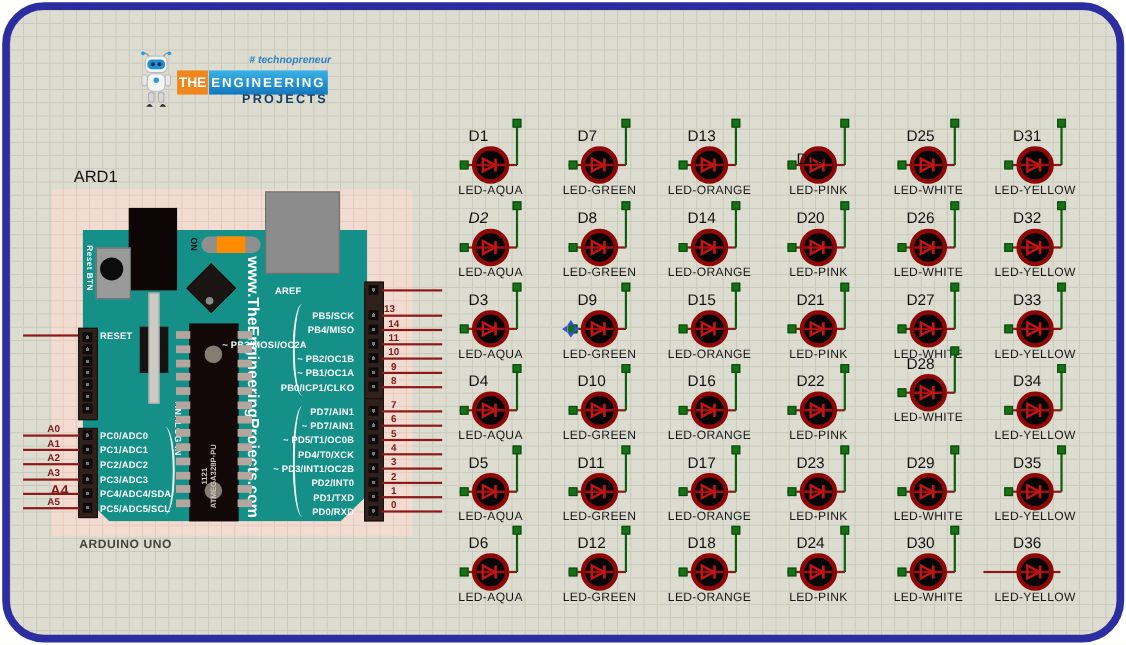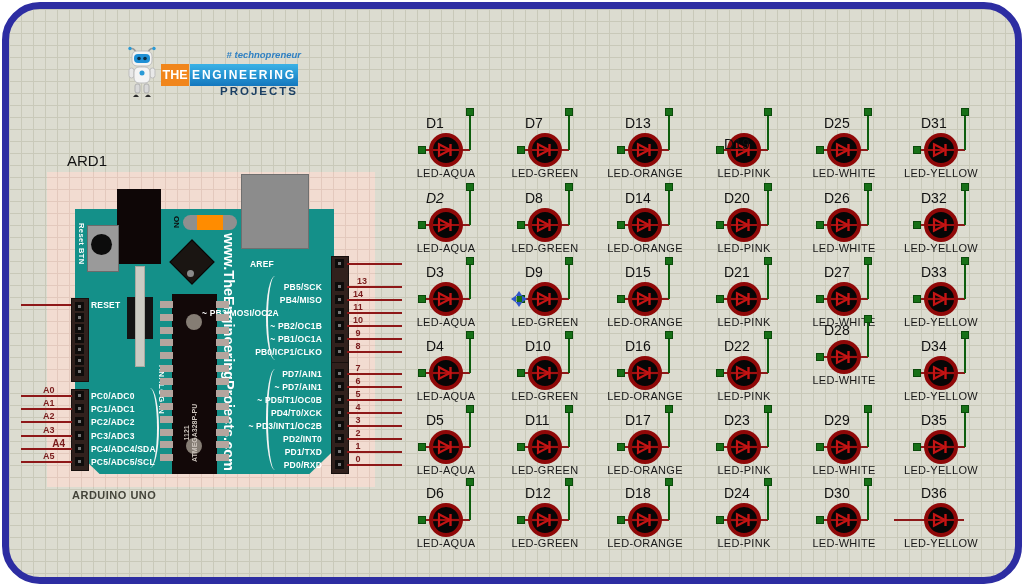--- a/index.html
+++ b/index.html
@@ -116,21 +116,21 @@
         <div style="position: absolute; left: 65.5px; top: 303.8px; width: 9px; height: 9px; background: radial-gradient(circle, rgb(119, 119, 119) 0px, rgb(119, 119, 119) 1.6px, rgb(14, 12, 11) 1.7px);"></div>
         <div style="position: absolute; left: 65.5px; top: 314.6px; width: 9px; height: 9px; background: radial-gradient(circle, rgb(119, 119, 119) 0px, rgb(119, 119, 119) 1.6px, rgb(14, 12, 11) 1.7px);"></div>
         <div style="position: absolute; left: 65.5px; top: 325.4px; width: 9px; height: 9px; background: radial-gradient(circle, rgb(119, 119, 119) 0px, rgb(119, 119, 119) 1.6px, rgb(14, 12, 11) 1.7px);"></div>
         <div style="position: absolute; left: 65.5px; top: 336.2px; width: 9px; height: 9px; background: radial-gradient(circle, rgb(119, 119, 119) 0px, rgb(119, 119, 119) 1.6px, rgb(14, 12, 11) 1.7px);"></div>
         <div style="position: absolute; left: 65.5px; top: 347px; width: 9px; height: 9px; background: radial-gradient(circle, rgb(119, 119, 119) 0px, rgb(119, 119, 119) 1.6px, rgb(14, 12, 11) 1.7px);"></div>
         <div style="position: absolute; left: 65.5px; top: 357.8px; width: 9px; height: 9px; background: radial-gradient(circle, rgb(119, 119, 119) 0px, rgb(119, 119, 119) 1.6px, rgb(14, 12, 11) 1.7px);"></div>
         <div style="position: absolute; left: 338px; top: 254px; width: 55px; height: 2px; background: rgb(142, 24, 24);"></div>
         <div class="wlbl abs" style="position: absolute; left: 193px; top: 250px; width: 120px; text-align: center;">AREF</div>
         <div style="position: absolute; left: 325.5px; top: 250px; width: 9px; height: 9px; background: radial-gradient(circle, rgb(119, 119, 119) 0px, rgb(119, 119, 119) 1.6px, rgb(14, 12, 11) 1.7px);"></div>
         <div style="position: absolute; left: 338px; top: 277px; width: 55px; height: 2px; background: rgb(142, 24, 24);"></div>
-        <div style="position: absolute; left: 340px; top: 267px; width: 18px; text-align: right; font-size: 9px; font-weight: bold; color: rgb(122, 28, 28);">13</div>
+        <div style="position: absolute; left: 340px; top: 267px; width: 18px; text-align: left; font-size: 9px; font-weight: bold; color: rgb(122, 28, 28);">13</div>
         <div class="wlbl abs" style="position: absolute; left: 193px; top: 273px; width: 120px; text-align: right;">PB5/SCK</div>
         <div style="position: absolute; left: 325.5px; top: 273px; width: 9px; height: 9px; background: radial-gradient(circle, rgb(119, 119, 119) 0px, rgb(119, 119, 119) 1.6px, rgb(14, 12, 11) 1.7px);"></div>
         <div style="position: absolute; left: 338px; top: 290px; width: 55px; height: 2px; background: rgb(142, 24, 24);"></div>
         <div style="position: absolute; left: 340px; top: 280px; width: 18px; text-align: center; font-size: 9px; font-weight: bold; color: rgb(122, 28, 28);">14</div>
         <div class="wlbl abs" style="position: absolute; left: 193px; top: 286px; width: 120px; text-align: right;">PB4/MISO</div>
         <div style="position: absolute; left: 325.5px; top: 286px; width: 9px; height: 9px; background: radial-gradient(circle, rgb(119, 119, 119) 0px, rgb(119, 119, 119) 1.6px, rgb(14, 12, 11) 1.7px);"></div>
         <div style="position: absolute; left: 338px; top: 303px; width: 55px; height: 2px; background: rgb(142, 24, 24);"></div>
         <div style="position: absolute; left: 340px; top: 293px; width: 18px; text-align: center; font-size: 9px; font-weight: bold; color: rgb(122, 28, 28);">11</div>
         <div class="wlbl abs" style="position: absolute; left: 193px; top: 299px; width: 120px; ">~ PB3/MOSI/OC2A</div>
         <div style="position: absolute; left: 325.5px; top: 299px; width: 9px; height: 9px; background: radial-gradient(circle, rgb(119, 119, 119) 0px, rgb(119, 119, 119) 1.6px, rgb(14, 12, 11) 1.7px);"></div>
@@ -188,21 +188,21 @@
         <div style="position: absolute; left: 65.5px; top: 395px; width: 9px; height: 9px; background: radial-gradient(circle, rgb(119, 119, 119) 0px, rgb(119, 119, 119) 1.6px, rgb(14, 12, 11) 1.7px);"></div>
         <div style="position: absolute; left: 12px; top: 412px; width: 51px; height: 2px; background: rgb(142, 24, 24);"></div>
         <div style="position: absolute; left: 34px; top: 402px; width: 22px; text-align: left; font-size: 9px; font-weight: bold; color: rgb(122, 28, 28);">A2</div>
         <div class="wlbl abs" style="position: absolute; left: 82px; top: 408px;">PC2/ADC2</div>
         <div style="position: absolute; left: 65.5px; top: 408px; width: 9px; height: 9px; background: radial-gradient(circle, rgb(119, 119, 119) 0px, rgb(119, 119, 119) 1.6px, rgb(14, 12, 11) 1.7px);"></div>
         <div style="position: absolute; left: 12px; top: 426px; width: 51px; height: 2px; background: rgb(142, 24, 24);"></div>
         <div style="position: absolute; left: 34px; top: 416px; width: 22px; text-align: left; font-size: 9px; font-weight: bold; color: rgb(122, 28, 28);">A3</div>
         <div class="wlbl abs" style="position: absolute; left: 82px; top: 422px;">PC3/ADC3</div>
         <div style="position: absolute; left: 65.5px; top: 422px; width: 9px; height: 9px; background: radial-gradient(circle, rgb(119, 119, 119) 0px, rgb(119, 119, 119) 1.6px, rgb(14, 12, 11) 1.7px);"></div>
         <div style="position: absolute; left: 12px; top: 439px; width: 51px; height: 2px; background: rgb(142, 24, 24);"></div>
-        <div style="position: absolute; left: 34px; top: 429px; width: 22px; text-align: right; font-size: 10px; font-weight: bold; color: rgb(122, 28, 28);">A4</div>
+        <div style="position: absolute; left: 34px; top: 429px; width: 22px; text-align: center; font-size: 13px; font-weight: bold; color: rgb(122, 28, 28);">A4</div>
         <div class="wlbl abs" style="position: absolute; left: 82px; top: 435px;">PC4/ADC4/SDA</div>
         <div style="position: absolute; left: 65.5px; top: 435px; width: 9px; height: 9px; background: radial-gradient(circle, rgb(119, 119, 119) 0px, rgb(119, 119, 119) 1.6px, rgb(14, 12, 11) 1.7px);"></div>
         <div style="position: absolute; left: 12px; top: 452px; width: 51px; height: 2px; background: rgb(142, 24, 24);"></div>
         <div style="position: absolute; left: 34px; top: 442px; width: 22px; text-align: left; font-size: 9px; font-weight: bold; color: rgb(122, 28, 28);">A5</div>
         <div class="wlbl abs" style="position: absolute; left: 82px; top: 448px;">PC5/ADC5/SCL</div>
         <div style="position: absolute; left: 65.5px; top: 448px; width: 9px; height: 9px; background: radial-gradient(circle, rgb(119, 119, 119) 0px, rgb(119, 119, 119) 1.6px, rgb(14, 12, 11) 1.7px);"></div>
         <div style="position: absolute; left: 151px; top: 292px; width: 13px; height: 7px; background: rgb(180, 165, 158);"></div>
         <div style="position: absolute; left: 207px; top: 292px; width: 13px; height: 7px; background: rgb(180, 165, 158);"></div>
         <div style="position: absolute; left: 151px; top: 305px; width: 13px; height: 7px; background: rgb(180, 165, 158);"></div>
         <div style="position: absolute; left: 207px; top: 305px; width: 13px; height: 7px; background: rgb(180, 165, 158);"></div>

